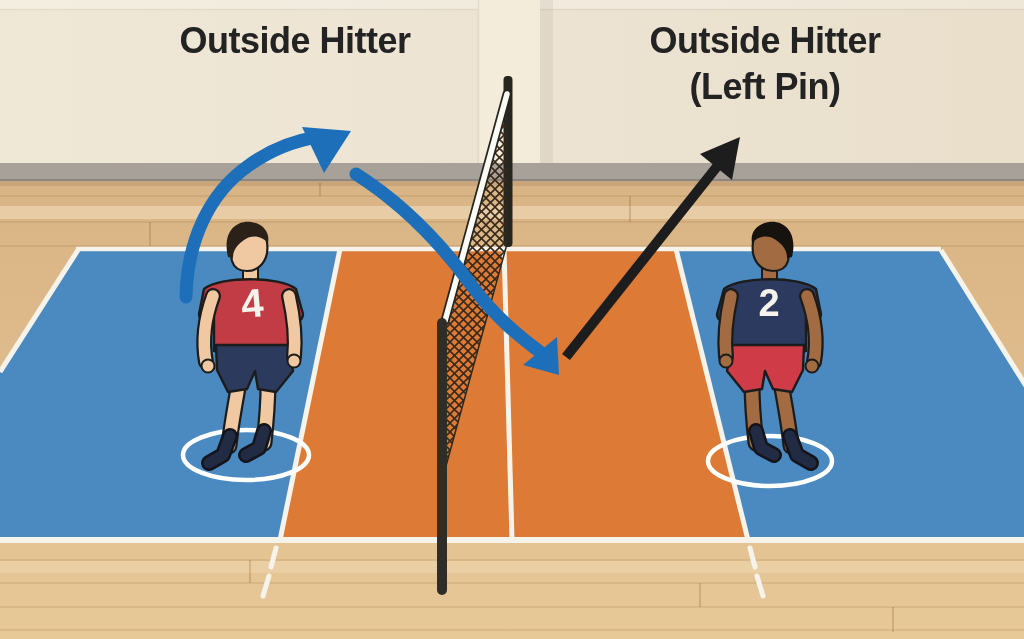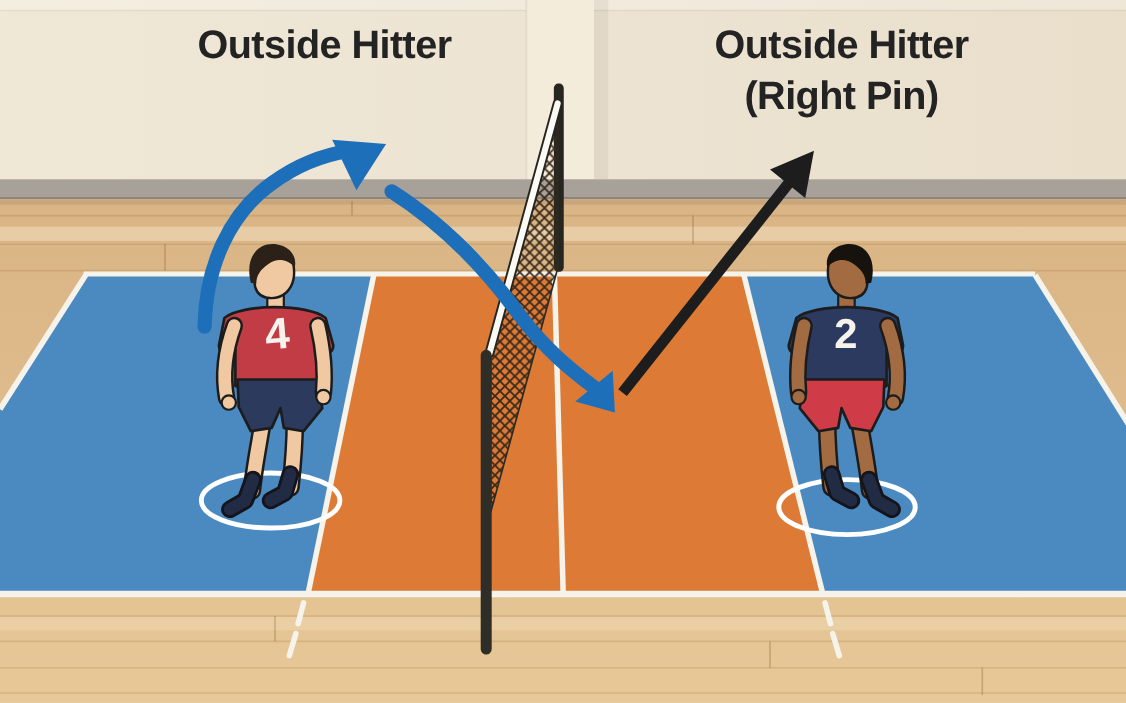--- a/index.html
+++ b/index.html
@@ -165,16 +165,16 @@
     <line x1="566" y1="357" x2="719" y2="164" stroke="#1d1d1d" stroke-width="10"></line>
     <polygon points="740,137 732,180 700,154"></polygon>
   </g>
 </svg>
 
 <div class="pin-label left">
   <div>Outside Hitter</div>
 </div>
 <div class="pin-label right">
   <div>Outside Hitter</div>
-  <div>(Right Pin)</div>
+  <div>(Left Pin)</div>
 </div>
 
 </div>
 
 </body></html>

